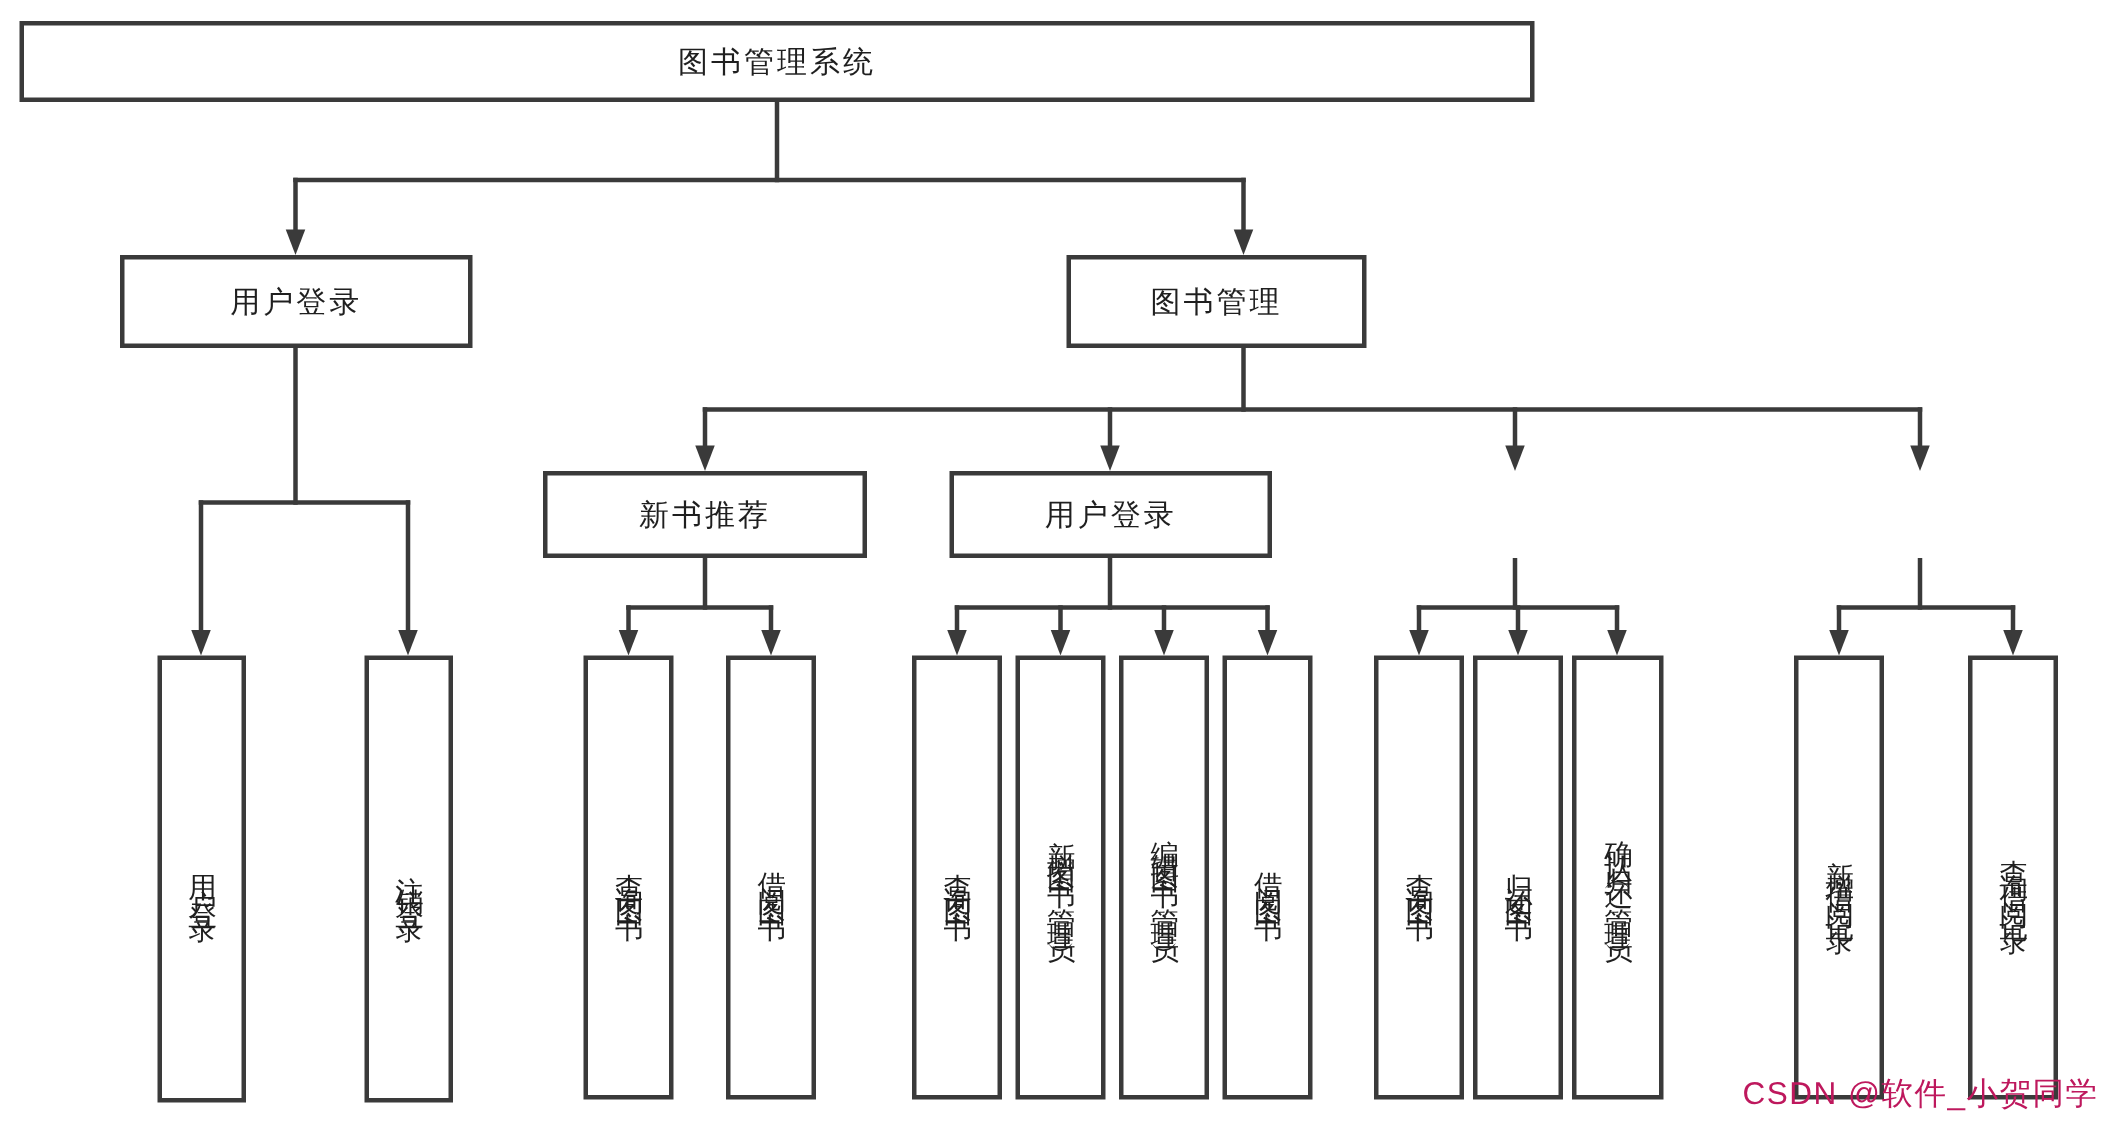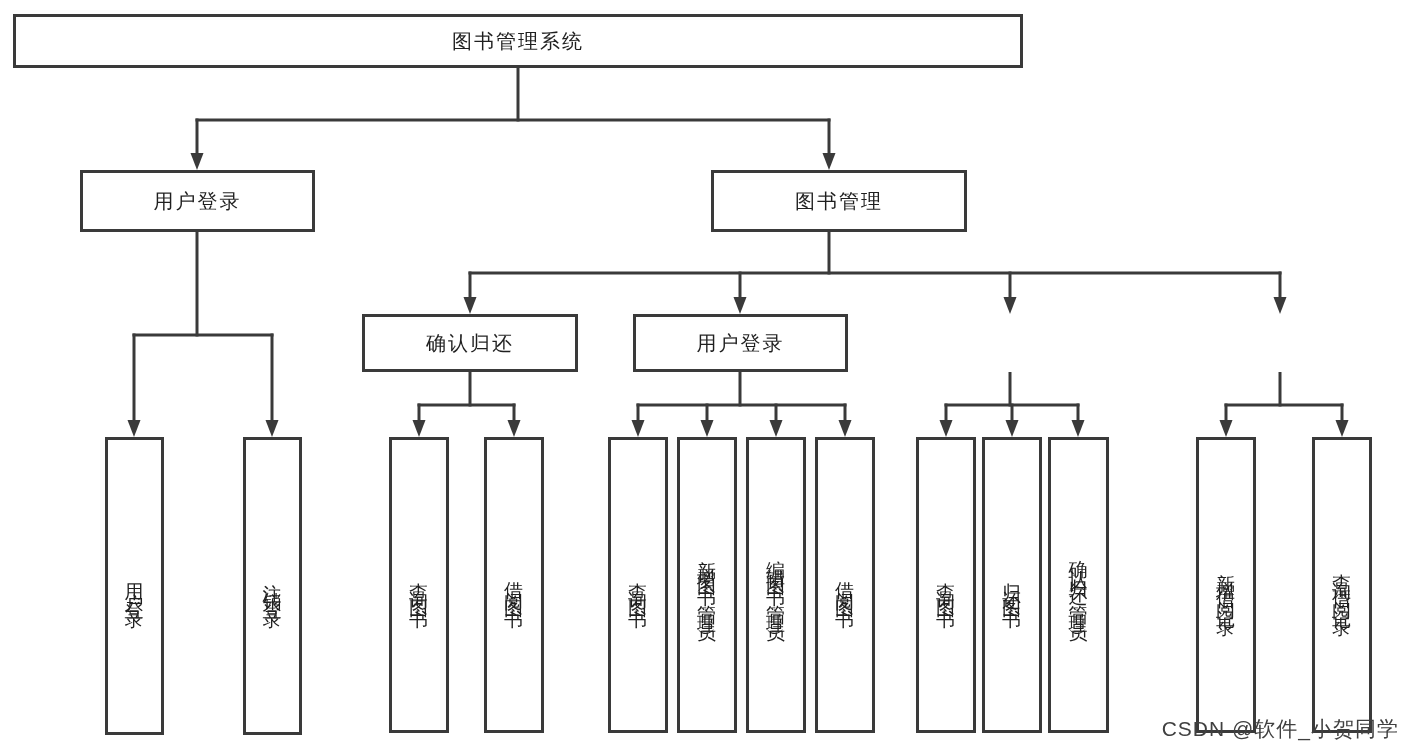--- a/index.html
+++ b/index.html
@@ -44,21 +44,21 @@
     letter-spacing: 9px;
     line-height: 1;
     white-space: nowrap;
   }
   .watermark {
     position: absolute;
     right: 6px;
     bottom: 4px;
     font-size: 21px;
     letter-spacing: 1px;
-    color: #404040;
+    color: #be185d;
     z-index: 5;
     white-space: nowrap;
   }
 </style>
 </head>
 <body>
 
 <div class="canvas">
 
   <svg class="connectors" viewBox="0 0 1405 747" xmlns="http://www.w3.org/2000/svg">
@@ -130,26 +130,26 @@
     </g>
   </svg>
 
   <div class="box" style="left:13px;top:14px;width:1010px;height:54px">
     <span class="hlabel">图书管理系统</span>
   </div>
 
   <div class="box" style="left:80px;top:170px;width:235px;height:62px">
     <span class="hlabel">用户登录</span>
   </div>
-  <div class="box" style="left:711px;top:170px;width:256px;height:62px">
+  <div class="box" style="left:711px;top:170px;width:200px;height:62px">
     <span class="hlabel">图书管理</span>
   </div>
 
   <div class="box" style="left:362px;top:314px;width:216px;height:58px">
-    <span class="hlabel">确认归还</span>
+    <span class="hlabel">新书推荐</span>
   </div>
   <div class="box" style="left:633px;top:314px;width:215px;height:58px">
     <span class="hlabel">用户登录</span>
   </div>
 
   <div class="box vbox" style="left:105px;top:437px;width:59px;height:298px">
     <span class="vlabel">用户登录</span>
   </div>
   <div class="box vbox" style="left:243px;top:437px;width:59px;height:298px">
     <span class="vlabel">注销登录</span>

